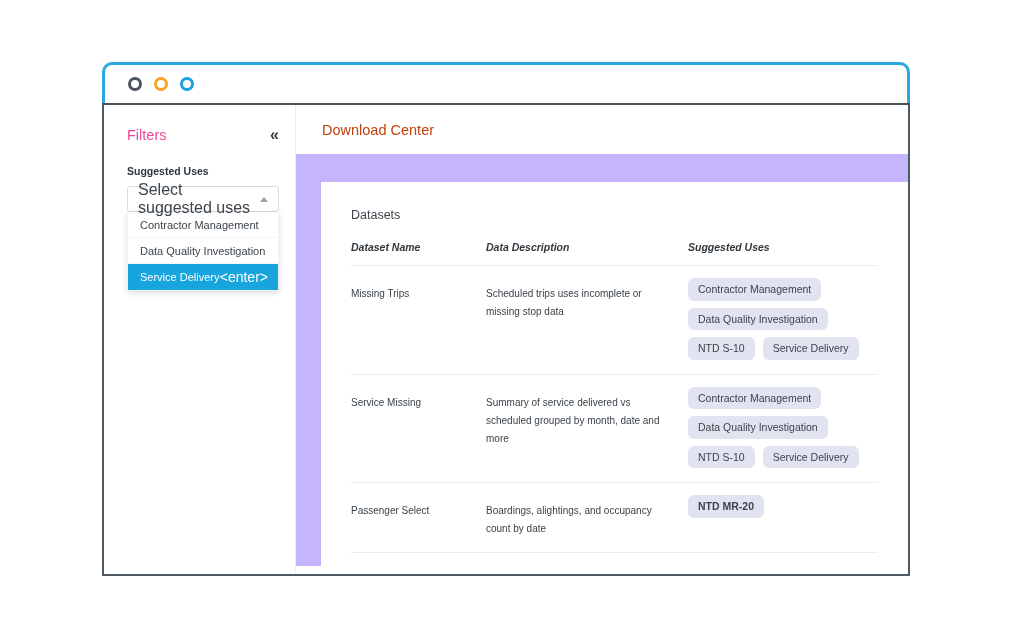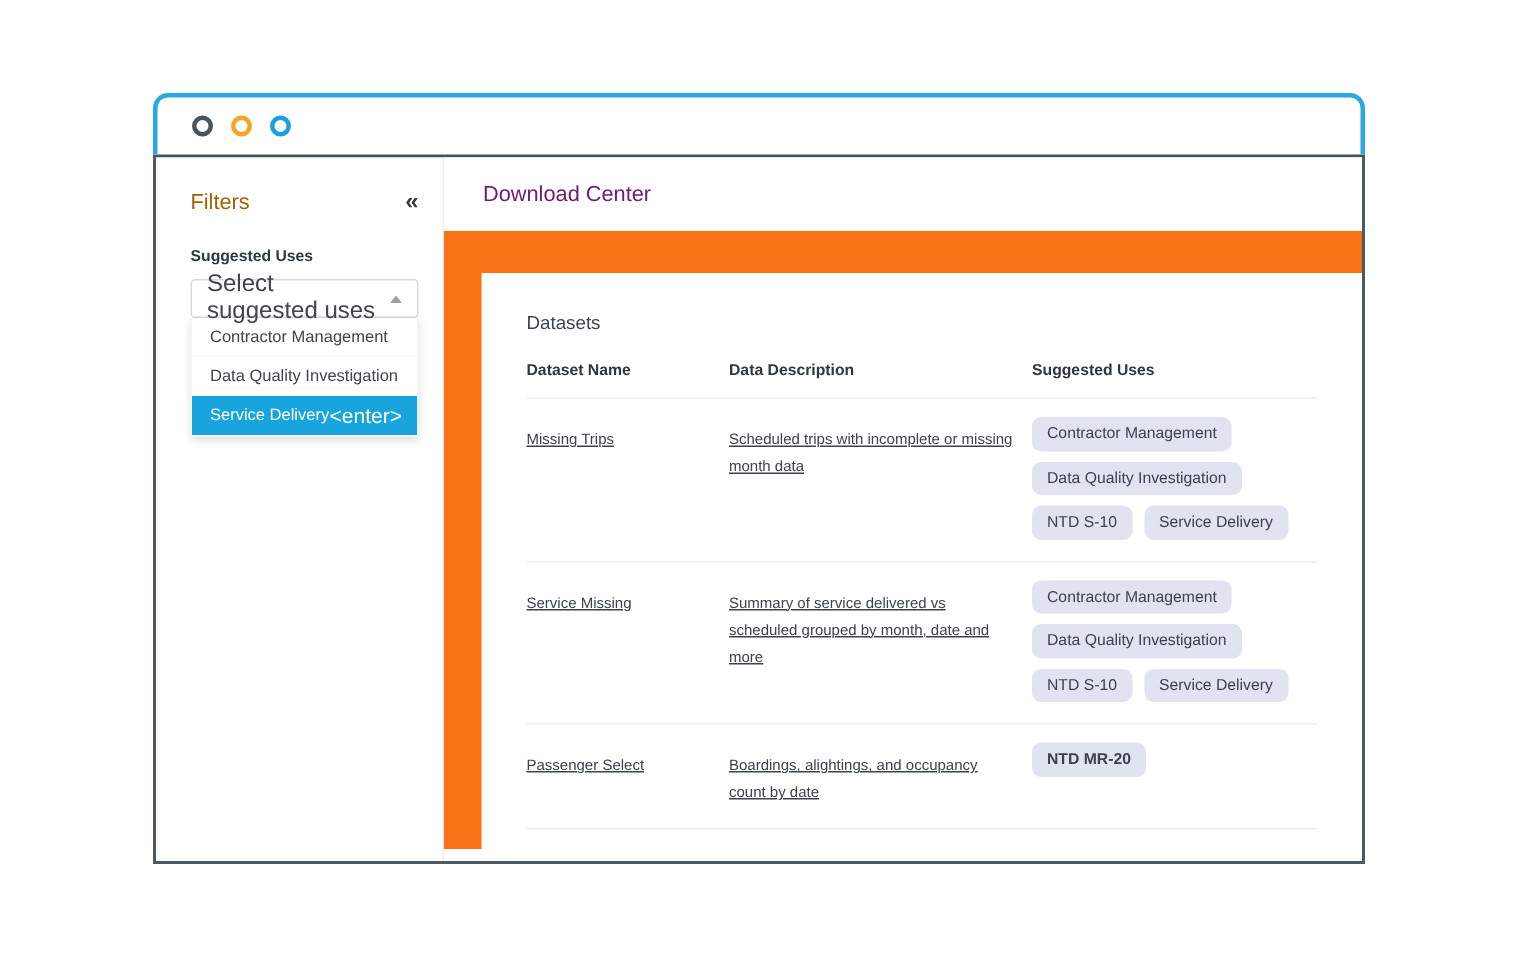--- a/index.html
+++ b/index.html
@@ -14,51 +14,51 @@
   .circle { width:14px; height:14px; border-radius:50%; border:3.5px solid #888; background:#fff; cursor:pointer; }
 
   
   .winbody { height:473px; border:2px solid #4d5963; border-top:2px solid #46525c;
     display:flex; background:#fff; }
 
   
   .sidebar { width:192px; background:#fff; border-right:1px solid #ededee;
     padding:22px 16px 0 23px; flex-shrink:0; }
   .sidebar-header { display:flex; align-items:center; justify-content:space-between; }
-  .sidebar-title { font-size:14.5px; color:#a16207; }
+  .sidebar-title { font-size:14.5px; color:#ec4899; }
   .collapse { font-size:16px; color:#333b42; font-weight:bold; cursor:pointer; line-height:1; }
   .section-label { margin-top:22px; font-size:10.5px; font-weight:700; color:#2f383f; }
   .select { margin-top:9px; height:26px; border:1px solid #d8dadb; border-radius:3px; background:#fff;
     display:flex; align-items:center; justify-content:space-between; padding:0 10px;
     font-size:16px; color:#3d454d; cursor:pointer; }
   .caret-up { width:0; height:0; border-left:4px solid transparent; border-right:4px solid transparent;
     border-bottom:5px solid #9aa0a6; }
   .menu { background:#fff; box-shadow:0 2px 6px rgba(0,0,0,0.14); border:1px solid #f2f3f4; border-top:none; }
   .option { height:26px; display:flex; align-items:center; justify-content:space-between;
     padding:0 10px 0 12px; font-size:11px; color:#3d454d; cursor:pointer; border-bottom:1px solid #f5f6f7; }
   .option:last-child { border-bottom:none; }
   .option.selected { background:#18a5de; color:#ffffff; border-bottom:none; }
   .option .hint { font-size:14px; }
 
   
   .main { flex:1; display:flex; flex-direction:column; background:#fff; }
   .main-header { height:49px; background:#fff; display:flex; align-items:center; padding-left:26px; }
-  .main-title { font-size:14.5px; color:#701a75; }
-  .content { height:412px; background:#f97316; padding:28px 0 0 25px; }
+  .main-title { font-size:14.5px; color:#c2410c; }
+  .content { height:412px; background:#c4b5fd; padding:28px 0 0 25px; }
 
   
   .card { background:#fff; height:384px; padding:26px 30px 0 30px; overflow:hidden; }
   .card-title { font-size:12.5px; color:#3d454d; }
   .thead { display:flex; margin-top:19px; padding-bottom:12px; border-bottom:1px solid #e9ebee;
-    font-size:10.5px; font-weight:700; color:#2f383f; }
+    font-size:10.5px; font-weight:700; color:#2f383f;font-style:italic; }
   .col1 { width:135px; flex-shrink:0; }
   .col2 { width:202px; flex-shrink:0; padding-right:10px; }
   .col3 { flex:1; }
   .trow { display:flex; padding:12px 0 14px 0; border-bottom:1px solid #e9ebee; }
-  .cell-text { font-size:10px; color:#3b434b; line-height:1.8; margin-top:7px;text-decoration:underline; }
+  .cell-text { font-size:10px; color:#3b434b; line-height:1.8; margin-top:7px; }
   .tag-groups { display:flex; flex-direction:column; gap:7px; }
   .tag-group { display:flex; gap:8px; }
   .tag { background:#e1e4f0; color:#3b434b; font-size:10.5px; border-radius:6px;
     padding:6px 10px; white-space:nowrap; line-height:1; }
 </style>
 </head>
 <body>
 
 <div class="window">
 
@@ -102,21 +102,21 @@
         <div class="card">
           <div class="card-title">Datasets</div>
           <div class="thead">
             <span class="col1">Dataset Name</span>
             <span class="col2">Data Description</span>
             <span class="col3">Suggested Uses</span>
           </div>
           <div id="table-rows">
               <div class="trow">
                 <div class="col1 cell-text">Missing Trips</div>
-                <div class="col2 cell-text">Scheduled trips with incomplete or missing month data</div>
+                <div class="col2 cell-text">Scheduled trips uses incomplete or missing stop data</div>
                 <div class="col3 tag-groups">
                   <div class="tag-group">
                     <span class="tag" style="background: rgb(225, 228, 240);">Contractor Management</span>
                   </div>
                   <div class="tag-group">
                     <span class="tag" style="background: rgb(225, 228, 240);">Data Quality Investigation</span>
                   </div>
                   <div class="tag-group">
                     <span class="tag" style="background: rgb(225, 228, 240);">NTD S-10</span>
                     <span class="tag" style="background: rgb(225, 228, 240);">Service Delivery</span>

